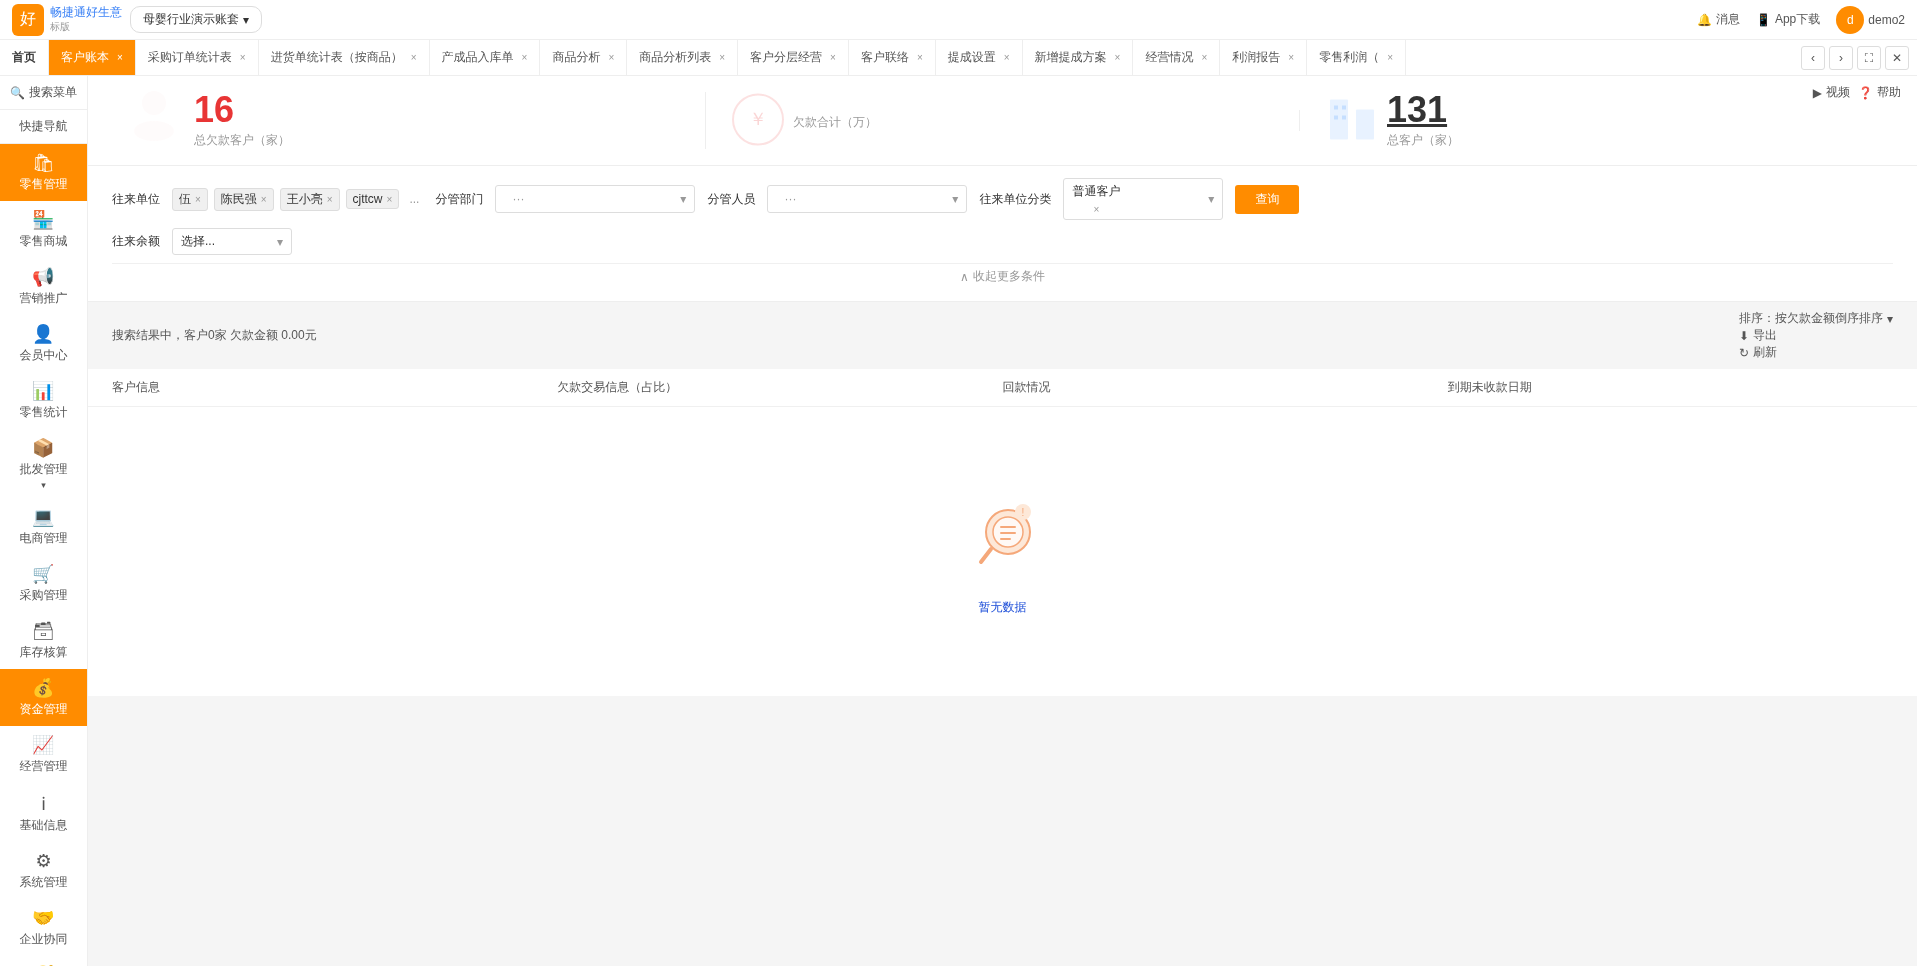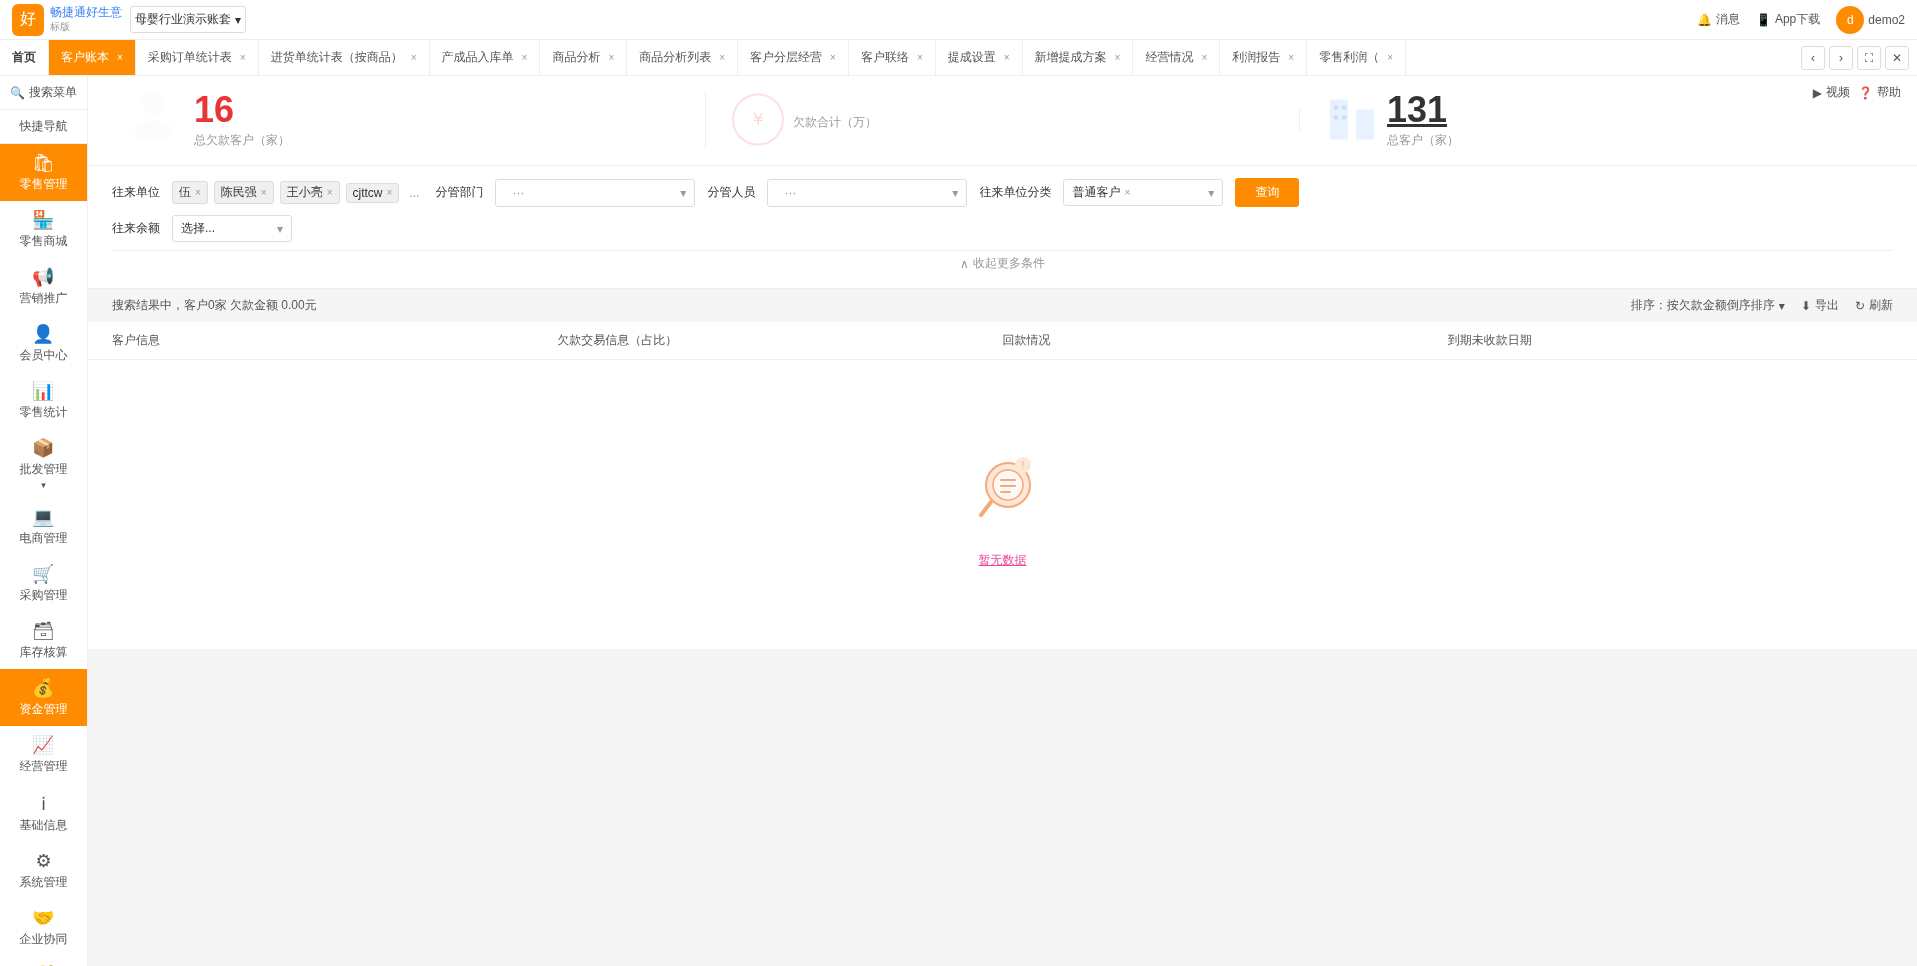--- a/index.html
+++ b/index.html
@@ -14,21 +14,21 @@
       justify-content: space-between;
       padding: 0 12px;
       border-bottom: 1px solid #eee;
       flex-shrink: 0;
     }
     .top-header-left { display: flex; align-items: center; gap: 8px; }
     .logo-area { display: flex; align-items: center; gap: 6px; }
     .logo-icon { width: 32px; height: 32px; background: #ff8c00; border-radius: 6px; display: flex; align-items: center; justify-content: center; color: #fff; font-size: 16px; }
     .logo-text { font-size: 12px; color: #3b82f6; line-height: 1.3; }
     .logo-sub { font-size: 10px; color: #999; }
-    .env-selector { display: flex; align-items: center; gap: 4px; font-size: 12px; color: #333; cursor: pointer; padding: 4px 4px; border: 1px solid #ddd; border-radius: 3px; }
+    .env-selector { display: flex; align-items: center; gap: 4px; font-size: 12px; color: #333; cursor: pointer; padding: 4px 12px; border: 1px solid #ddd; border-radius: 10px; }
     .top-header-right { display: flex; align-items: center; gap: 16px; }
     .header-action { display: flex; align-items: center; gap: 4px; cursor: pointer; color: #555; font-size: 12px; }
     .avatar { width: 28px; height: 28px; border-radius: 50%; background: #ff8c00; display: flex; align-items: center; justify-content: center; color: #fff; font-size: 12px; }
 
     
     .nav-tabs {
       background: #fff;
       display: flex;
       align-items: center;
       height: 36px;
@@ -224,21 +224,21 @@
     
     .result-bar {
       background: #f5f5f5;
       padding: 8px 24px;
       display: flex;
       align-items: center;
       justify-content: space-between;
       font-size: 12px;
       color: #555;
     }
-    .result-actions { display: flex; gap: 16px; }
+    .result-actions { display: flex; gap: 0; flex-direction: column; }
     .result-action {
       display: flex;
       align-items: center;
       gap: 4px;
       cursor: pointer;
       color: #555;
     }
     .sort-select {
       display: flex;
       align-items: center;
@@ -263,23 +263,22 @@
     }
     .empty-state {
       display: flex;
       flex-direction: column;
       align-items: center;
       justify-content: center;
       padding: 80px 0;
     }
     .empty-text {
       margin-top: 12px;
-      color: #ec4899;
-      font-size: 12px;
-      text-decoration: underline;
+      color: #1d4ed8;
+      font-size: 12px;
     }
 
     
     .empty-svg { width: 100px; height: 100px; }
   </style>
 </head>
 <body>
 
 <div class="top-header">
   <div class="top-header-left">
@@ -535,21 +534,21 @@
           <span class="arrow">▾</span>
         </div>
         <span class="filter-label">分管人员</span>
         <div class="filter-select" style="min-width:200px;">
           <span></span>
           <span class="filter-more-btn">···</span>
           <span class="arrow">▾</span>
         </div>
         <span class="filter-label">往来单位分类</span>
         <div class="filter-select">
-          <div class="filter-tag" style="border:none; background:transparent; padding:0;">
+          <div class="filter-tag" style="border:none; background:transparent; padding:0;flex-direction:column;">
             <span>普通客户</span>
             <span class="tag-close">×</span>
           </div>
           <span class="arrow">▾</span>
         </div>
         <button class="search-btn">查询</button>
       </div>
       <div class="filter-row">
         <span class="filter-label">往来余额</span>
         <div class="filter-select" style="min-width:120px;">

